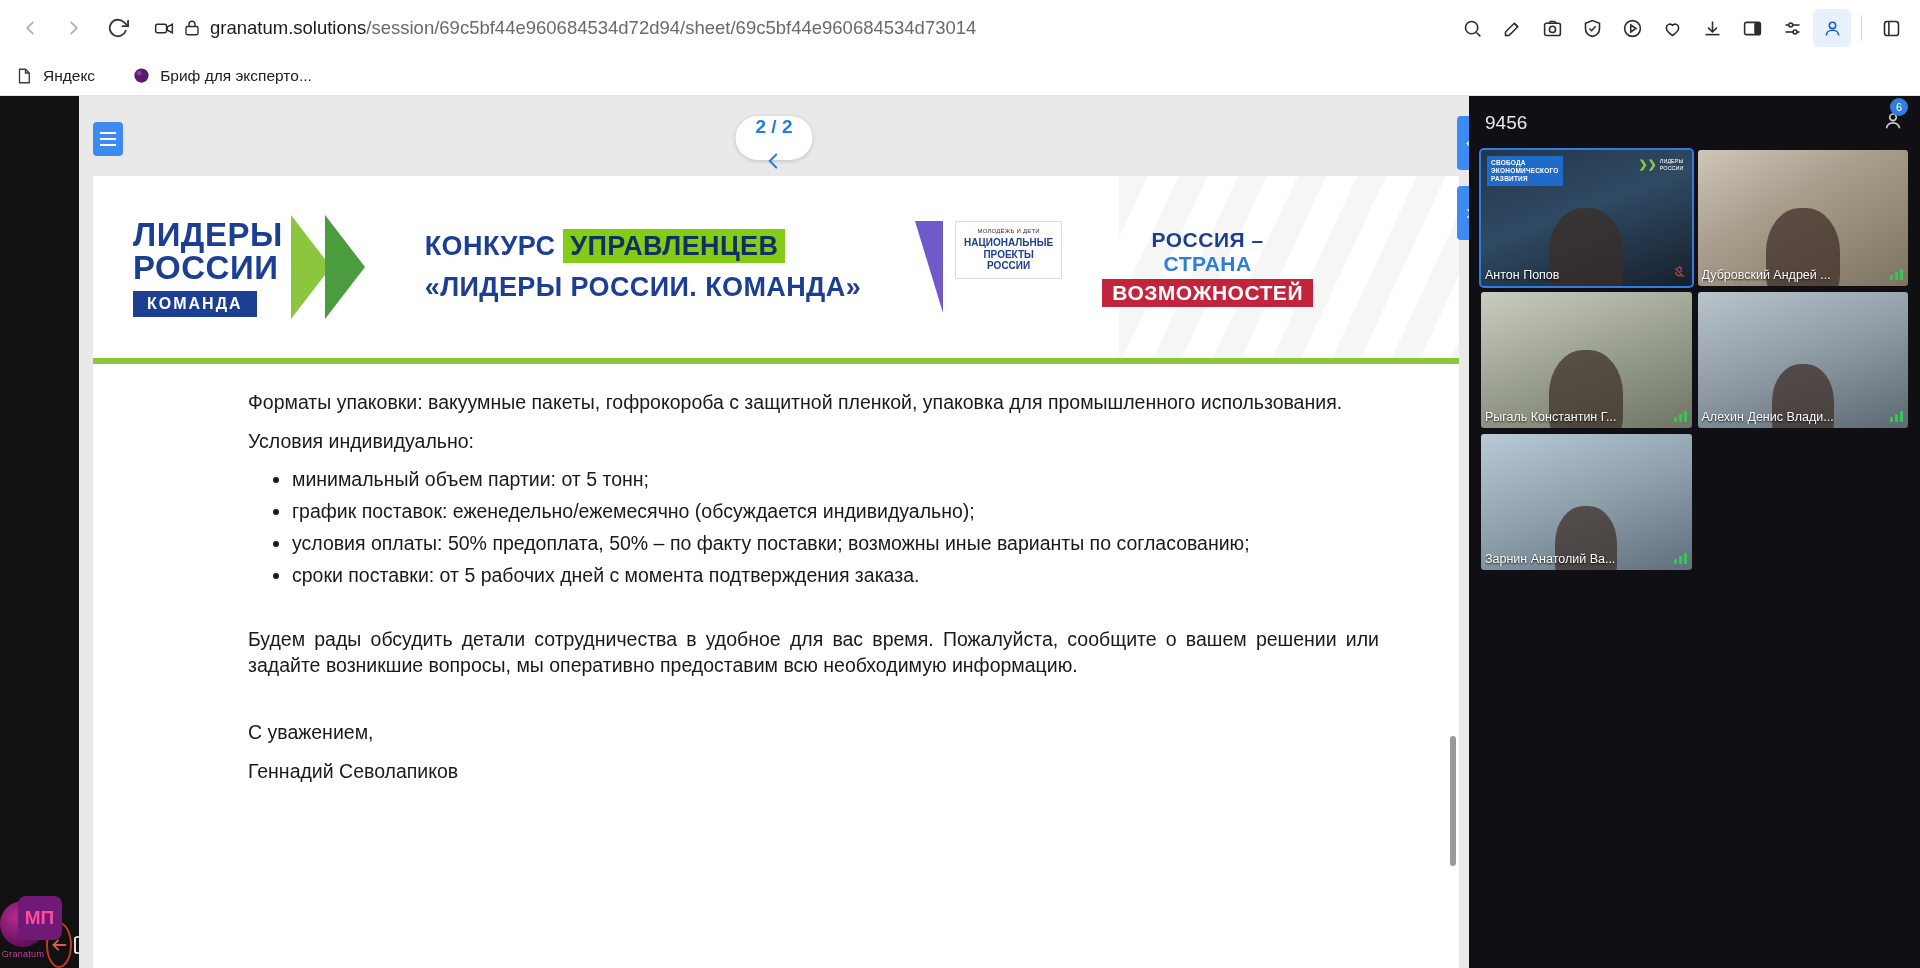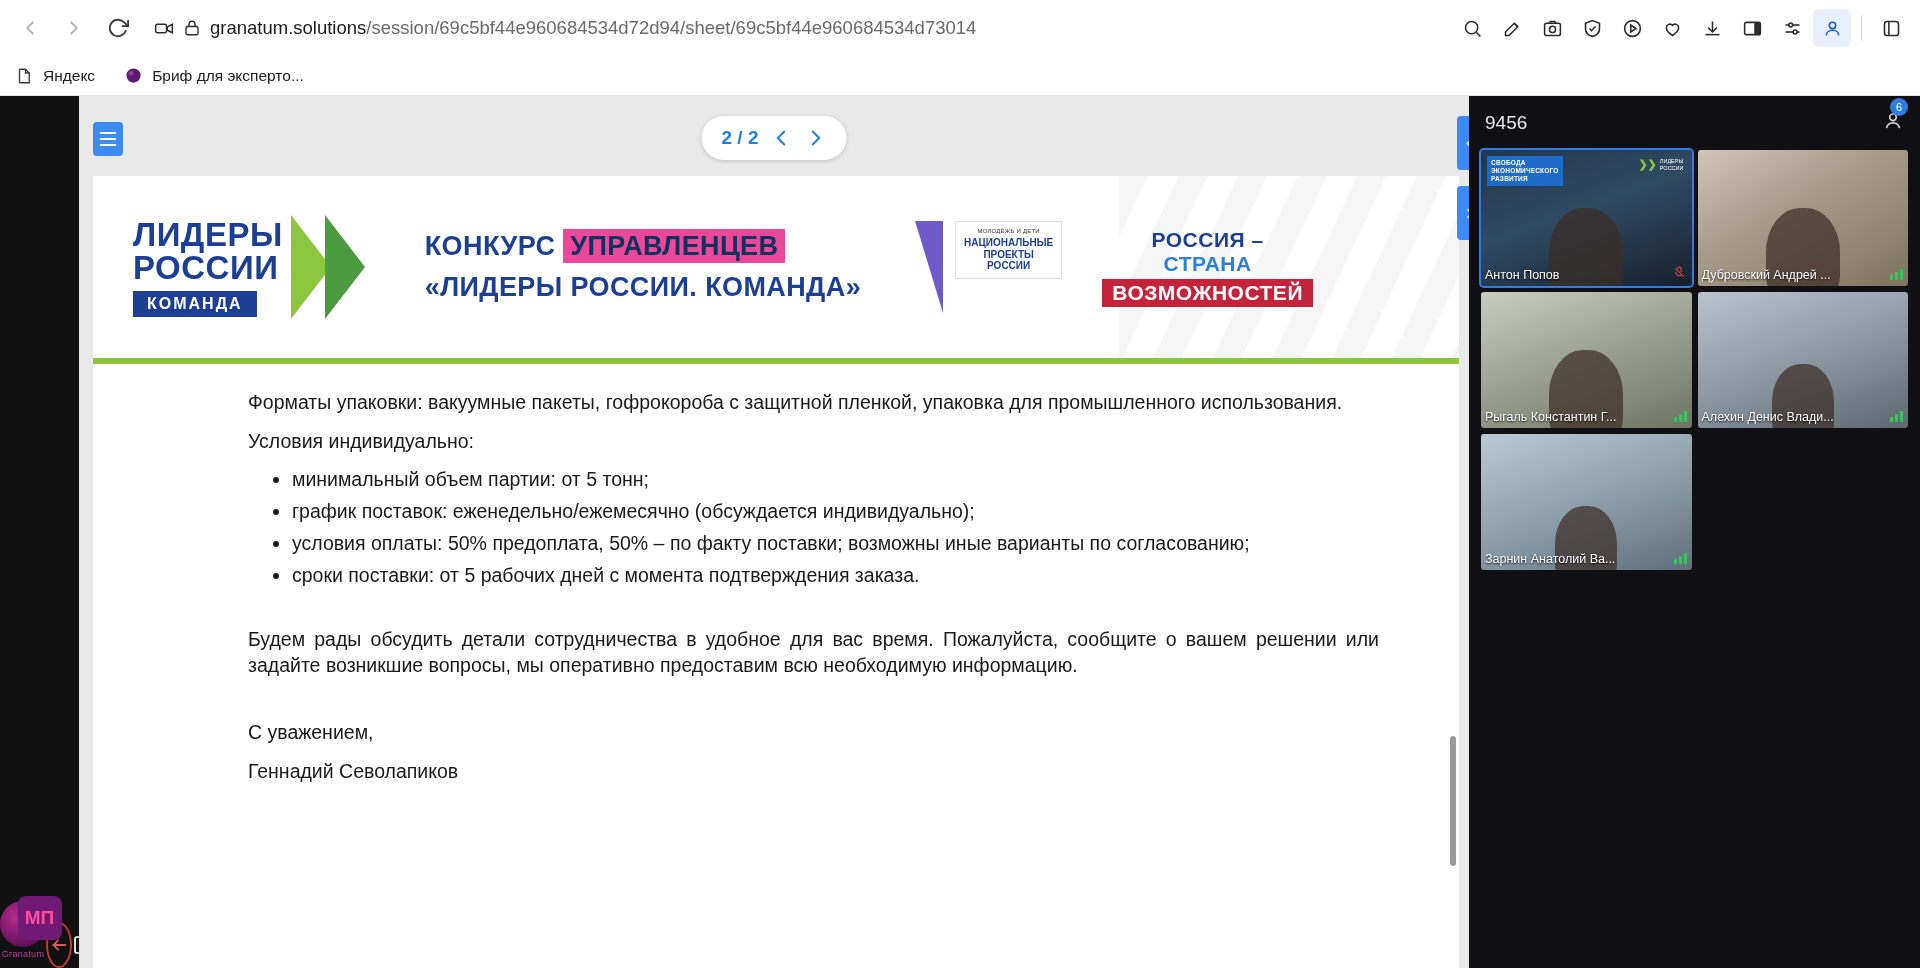--- a/index.html
+++ b/index.html
@@ -67,21 +67,21 @@
     width: 1px; height: 26px;
     background: #d8d8d8;
     margin: 0 8px;
   }
 
   
   .bookmarks-bar {
     height: 40px;
     display: flex;
     align-items: center;
-    gap: 28px;
+    gap: 36px;
     padding: 0 14px;
     background: #ffffff;
     border-bottom: 1px solid #e3e3e3;
   }
   .bookmark {
     display: flex; align-items: center; gap: 9px;
     font-size: 15.5px; color: #202020;
   }
   .bm-ico { width: 20px; height: 20px; display: flex; align-items: center; justify-content: center; }
 
@@ -154,20 +154,21 @@
   .pager {
     position: absolute;
     left: 50%; top: 20px; transform: translateX(-50%);
     height: 44px;
     background: #ffffff;
     border-radius: 22px;
     display: flex; align-items: center;
     gap: 12px;
     padding: 0 20px;
     box-shadow: 0 1px 4px rgba(0,0,0,.18);
+    flex-direction: column;
   }
   .pager-count { color: #1f7fe0; font-size: 19px; font-weight: bold; }
   .pager-arrow { color: #1f7fe0; display: flex; align-items: center; }
 
   .sheet {
     position: absolute;
     left: 14px; right: 10px; top: 80px; bottom: 0;
     background: #ffffff;
     overflow: hidden;
   }
@@ -205,21 +206,21 @@
     border-bottom: 52px solid transparent;
     border-left: 40px solid #8cc63f;
     margin-left: -6px;
   }
   .chev.dark { border-left-color: #4b9b3f; }
 
   .contest {
     margin-left: 60px; position: relative; z-index: 2;
   }
   .contest-l1 { font-size: 27px; font-weight: bold; color: #1c3f94; letter-spacing: .4px; }
-  .contest-l1 .hl { background: #ec4899; color: #10315f; padding: 2px 7px; }
+  .contest-l1 .hl { background: #84cc16; color: #10315f; padding: 2px 7px; }
   .contest-l2 { font-size: 27px; font-weight: bold; color: #1c3f94; margin-top: 10px; letter-spacing: .4px; }
 
   .np-logo {
     margin-left: 54px; position: relative; z-index: 2;
     display: flex; align-items: flex-start; gap: 12px;
   }
   .np-flag {
     width: 0; height: 0;
     border-left: 28px solid transparent;
     border-right: 0 solid transparent;

